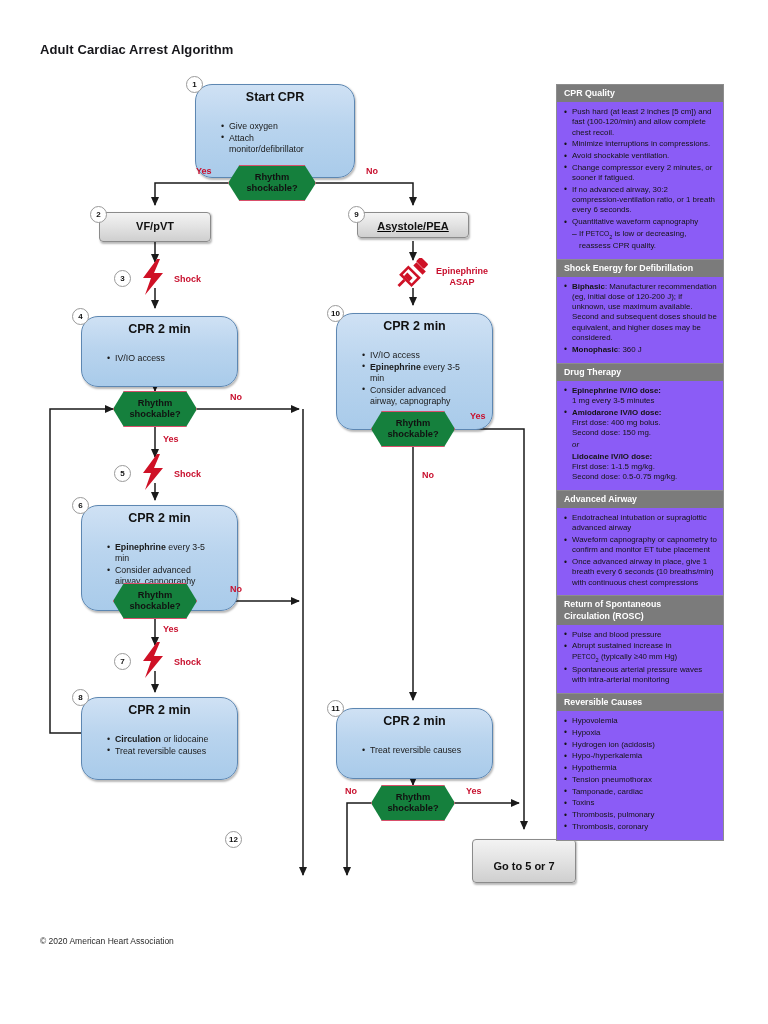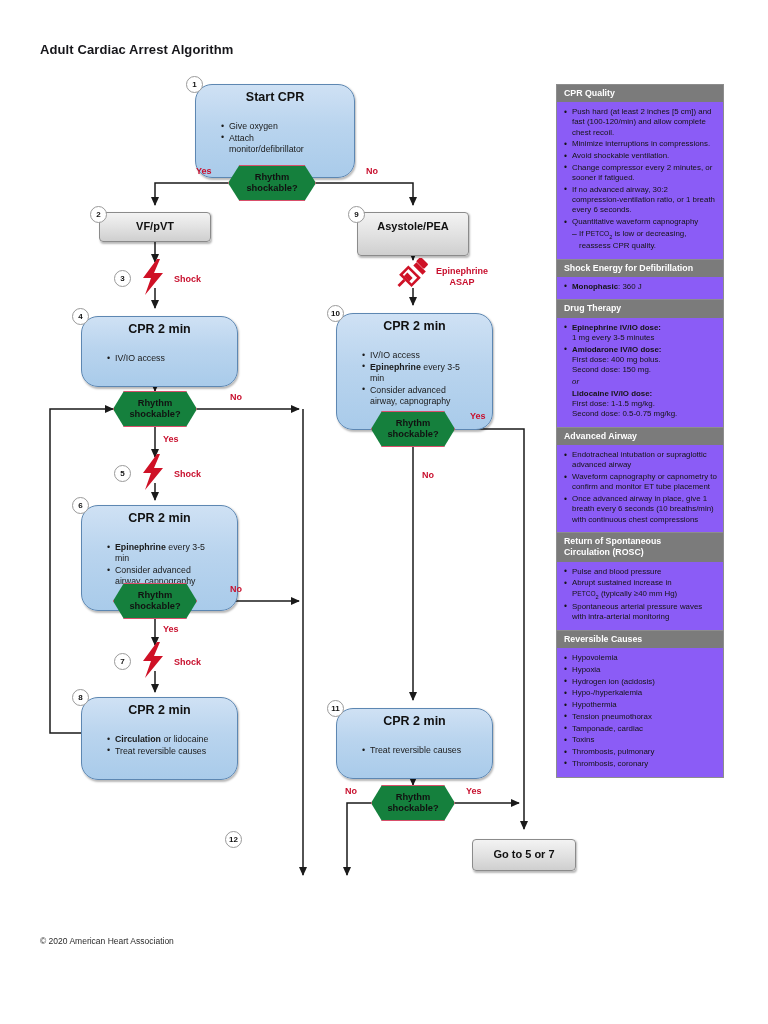--- a/index.html
+++ b/index.html
@@ -288,21 +288,21 @@
     <div class="num" style="left:72px; top:689px;">8</div>
     <div class="node box-blue" style="left:81px; top:697px; width:157px;">
       <div class="box-title">CPR 2 min</div>
       <ul class="blist">
         <li><b>Circulation</b><span> or lidocaine</span></li>
         <li>Treat reversible causes</li>
       </ul>
     </div>
 
     <div class="num" style="left:348px; top:206px;">9</div>
-    <div class="node box-gray" style="left:357px; top:212px; width:112px; padding-top:7px; padding-bottom:21px;">
+    <div class="node box-gray" style="left:357px; top:212px; width:112px; padding-top:7px; padding-bottom:3px;text-decoration:underline;">
       <div class="box-title small">Asystole/PEA</div>
     </div>
 
     <svg class="icon-red" style="left:396px; top:258px;" width="34" height="32" viewBox="0 0 34 32">
       <g fill="#cf1126">
         <rect x="20.5" y="1.5" width="11" height="6.5" rx="1.2" transform="rotate(45 26 5)"></rect>
         <path d="M20.5,4.2 L29.8,13.5 L26.6,16.7 L17.3,7.4 Z"></path>
         <path d="M6.5,13 L21.5,13 L21.5,23.5 L6.5,23.5 Z" transform="rotate(45 14 18.2)" fill="none" stroke="#cf1126" stroke-width="2.6"></path>
         <rect x="8.5" y="16.5" width="7.5" height="5" transform="rotate(45 12.2 19)"></rect>
         <path d="M1.5,27 L7.5,21 L9.5,23 L3.5,29 Z"></path>
@@ -338,21 +338,21 @@
     </div>
 
     <div class="hex" style="left:371px; top:785px; width:84px; height:36px;">
       <span>Rhythm shockable?</span>
     </div>
     <div class="wlab" style="left:345px; top:786px;">No</div>
     <div class="wlab" style="left:466px; top:786px;">Yes</div>
 
     <div class="num" style="left:225px; top:831px;">12</div>
 
-    <div class="node box-gray" style="left:472px; top:839px; width:104px; padding-top:8px; padding-bottom:8px;">
+    <div class="node box-gray" style="left:472px; top:839px; width:104px; padding-top:20px; padding-bottom:8px;">
       <div class="box-title small">Go to 5 or 7</div>
     </div>
 
   </div>
 
   <div id="panels">
 
     <div class="panel">
       <div class="phead">CPR Quality</div>
       <div class="pbody">
@@ -365,20 +365,21 @@
           <li>Quantitative waveform capnography</li>
           <li class="sub">If P<span class="sc">ETCO</span><span class="sub2">2</span><span> is low or decreasing, reassess CPR quality.</span></li>
         </ul>
       </div>
     </div>
 
     <div class="panel">
       <div class="phead">Shock Energy for Defibrillation</div>
       <div class="pbody">
         <ul class="plist">
+          <li><b>Biphasic</b><span>: Manufacturer recommendation (eg, initial dose of 120-200 J); if unknown, use maximum available. Second and subsequent doses should be equivalent, and higher doses may be considered.</span></li>
           <li><b>Monophasic</b><span>: 360 J</span></li>
         </ul>
       </div>
     </div>
 
     <div class="panel">
       <div class="phead">Drug Therapy</div>
       <div class="pbody">
         <ul class="plist">
           <li><b>Epinephrine IV/IO dose:</b><br><span>1 mg every 3-5 minutes</span></li>

